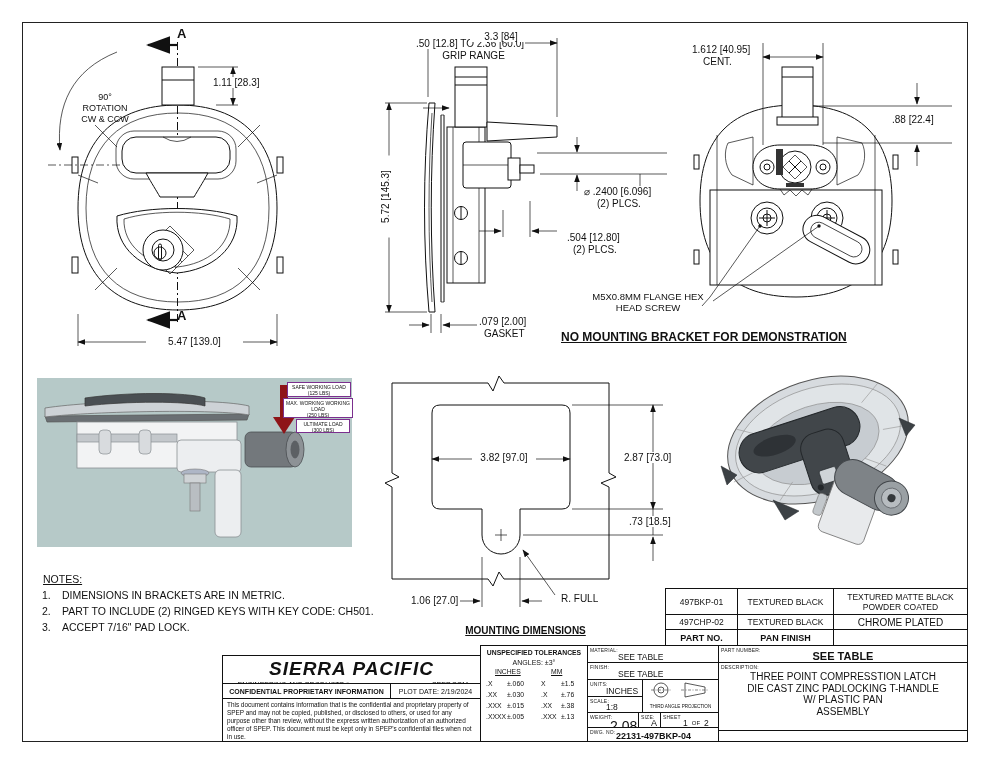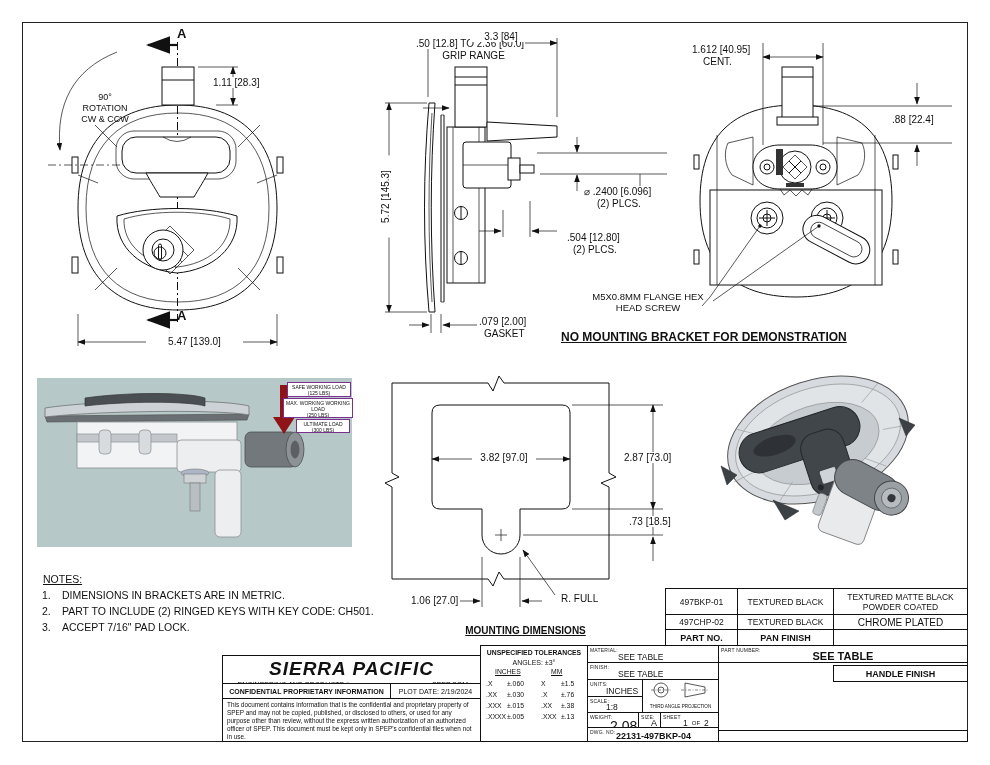--- a/index.html
+++ b/index.html
@@ -448,15 +448,24 @@
     </div>
   <div class="tb" style="left:587px;top:727px;width:132px;height:15px;">
     <span class="tiny">DWG. NO:</span>
     <div class="bold" style="font-size:9px;padding:3px 0 0 28px;">22131-497BKP-04</div>
     </div>
 
   <div class="tb" style="left:718px;top:645px;width:250px;height:18px;">
     <span class="tiny">PART NUMBER:</span>
     <div class="bold c" style="font-size:11px;padding-top:4px;">SEE TABLE</div>
     </div>
+  <div class="tb" style="left:718px;top:662px;width:250px;height:69px;">
+    <span class="tiny">DESCRIPTION:</span>
+    <div style="padding-top:8px;">
+      <div class="desc-line">THREE POINT COMPRESSTION LATCH</div>
+      <div class="desc-line">DIE CAST ZINC PADLOCKING T-HANDLE</div>
+      <div class="desc-line">W/ PLASTIC PAN</div>
+      <div class="desc-line">ASSEMBLY</div>
+    </div>
+    </div>
   <div class="tb" style="left:718px;top:730px;width:250px;height:12px;"></div>
 
 </div>
 
 </body></html>

